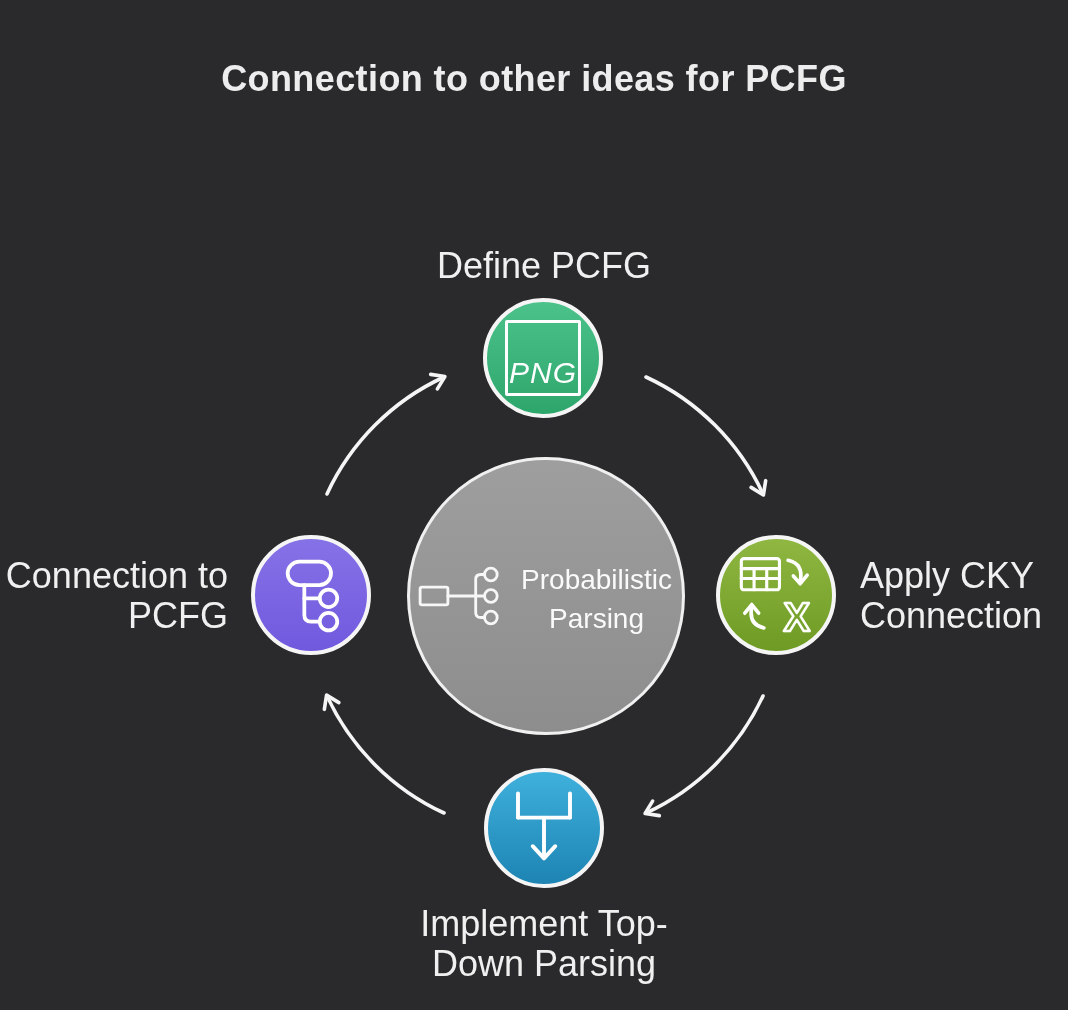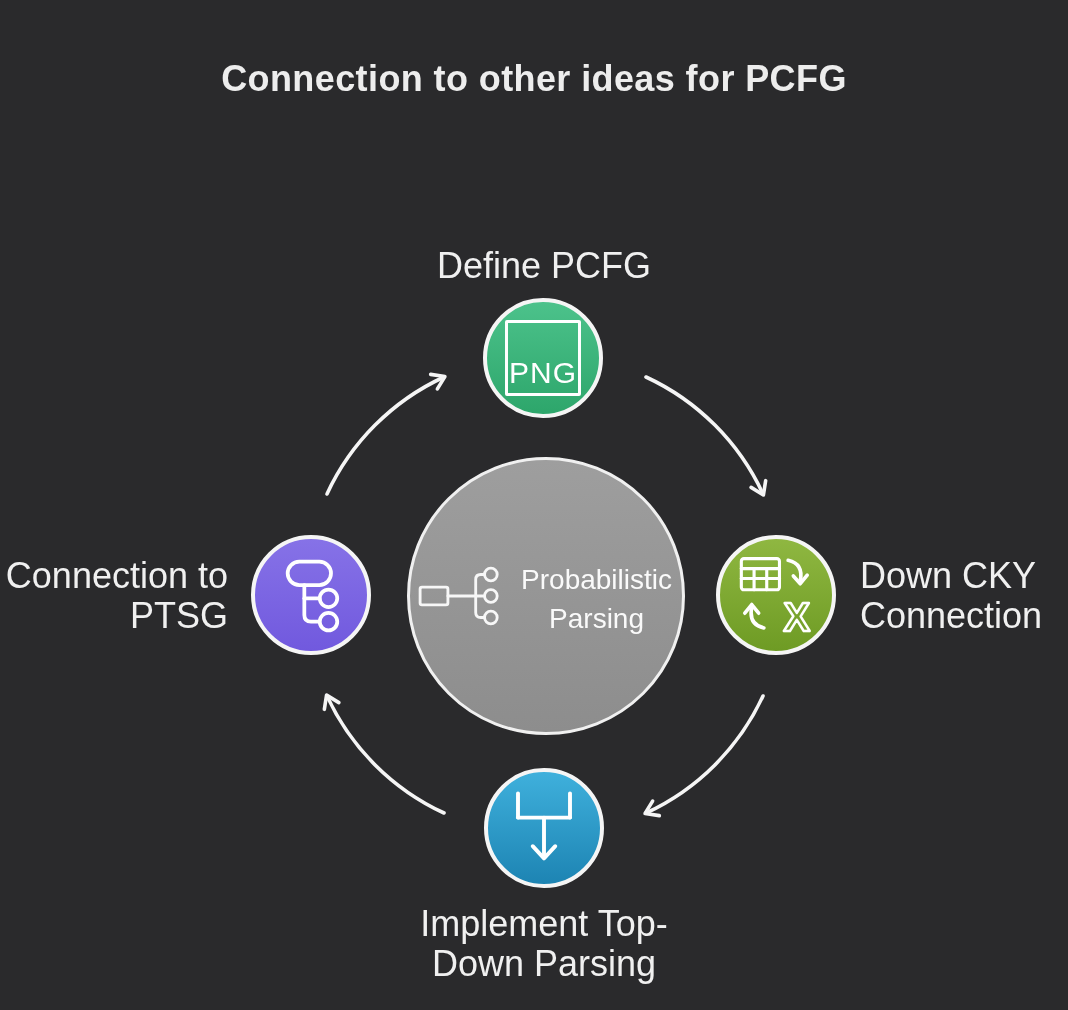--- a/index.html
+++ b/index.html
@@ -38,21 +38,21 @@
   .lbl-top{left:334px;top:246px;width:420px;text-align:center;}
   .lbl-right{left:860px;top:556px;width:208px;text-align:left;}
   .lbl-bottom{left:334px;top:904px;width:420px;text-align:center;}
   .lbl-left{left:0;top:556px;width:228px;text-align:right;}
   .pos-top{left:483px;top:298px;}
   .pos-right{left:716px;top:535px;}
   .pos-bottom{left:484px;top:768px;}
   .pos-left{left:251px;top:535px;}
   .png-square{
     width:76px;height:76px;border:3px solid #ffffff;border-radius:2px;
-    box-sizing:border-box;display:flex;align-items:flex-end;justify-content:center;
+    box-sizing:border-box;display:flex;align-items:flex-end;justify-content:center;font-style:italic;
   }
   .png-square span{
     color:#ffffff;font-size:30px;line-height:30px;
     padding-bottom:5px;letter-spacing:1px;
   }
 </style>
 </head>
 <body>
 
 <div class="canvas">
@@ -110,21 +110,21 @@
       <g stroke-width="4.2">
         <path d="M 74 20 Q 92 24 88 44"></path>
         <path d="M 80 38 L 88 47 L 96 37"></path>
         <path d="M 46 98 Q 28 94 32 74"></path>
         <path d="M 24 81 L 32 71 L 40 81"></path>
       </g>
       <text x="84" y="102" text-anchor="middle" font-size="46" font-weight="bold" font-family="Liberation Sans, sans-serif" fill="none" stroke="#ffffff" stroke-width="2.8">X</text>
     </svg>
   </div>
   <div class="node-label lbl-right">
-    <span>Down CKY</span>
+    <span>Apply CKY</span>
     <span>Connection</span>
   </div>
 
   <div class="node-circle pos-bottom" style="background: linear-gradient(rgb(63, 176, 220), rgb(29, 132, 179));">
     <svg width="104" height="104" viewBox="0 0 120 120" fill="none" stroke="#ffffff" stroke-width="4.5" stroke-linecap="round" stroke-linejoin="round">
       <path d="M 30 20 V 48"></path>
       <path d="M 90 20 V 48"></path>
       <path d="M 30 48 H 90"></path>
       <path d="M 60 48 V 94"></path>
       <path d="M 47 81 L 60 95 L 73 81"></path>
@@ -139,16 +139,16 @@
     <svg width="100" height="100" viewBox="0 0 120 120" fill="none" stroke="#ffffff" stroke-width="4.5" stroke-linecap="round" stroke-linejoin="round">
       <rect x="32" y="20" width="52" height="28" rx="14"></rect>
       <path d="M 52 48 V 84 Q 52 92 60 92 H 70"></path>
       <path d="M 52 64 H 70"></path>
       <circle cx="81" cy="64" r="10.5"></circle>
       <circle cx="81" cy="92" r="10.5"></circle>
     </svg>
   </div>
   <div class="node-label lbl-left">
     <span>Connection to</span>
-    <span>PTSG</span>
+    <span>PCFG</span>
   </div>
 
 </div>
 
 </body></html>

